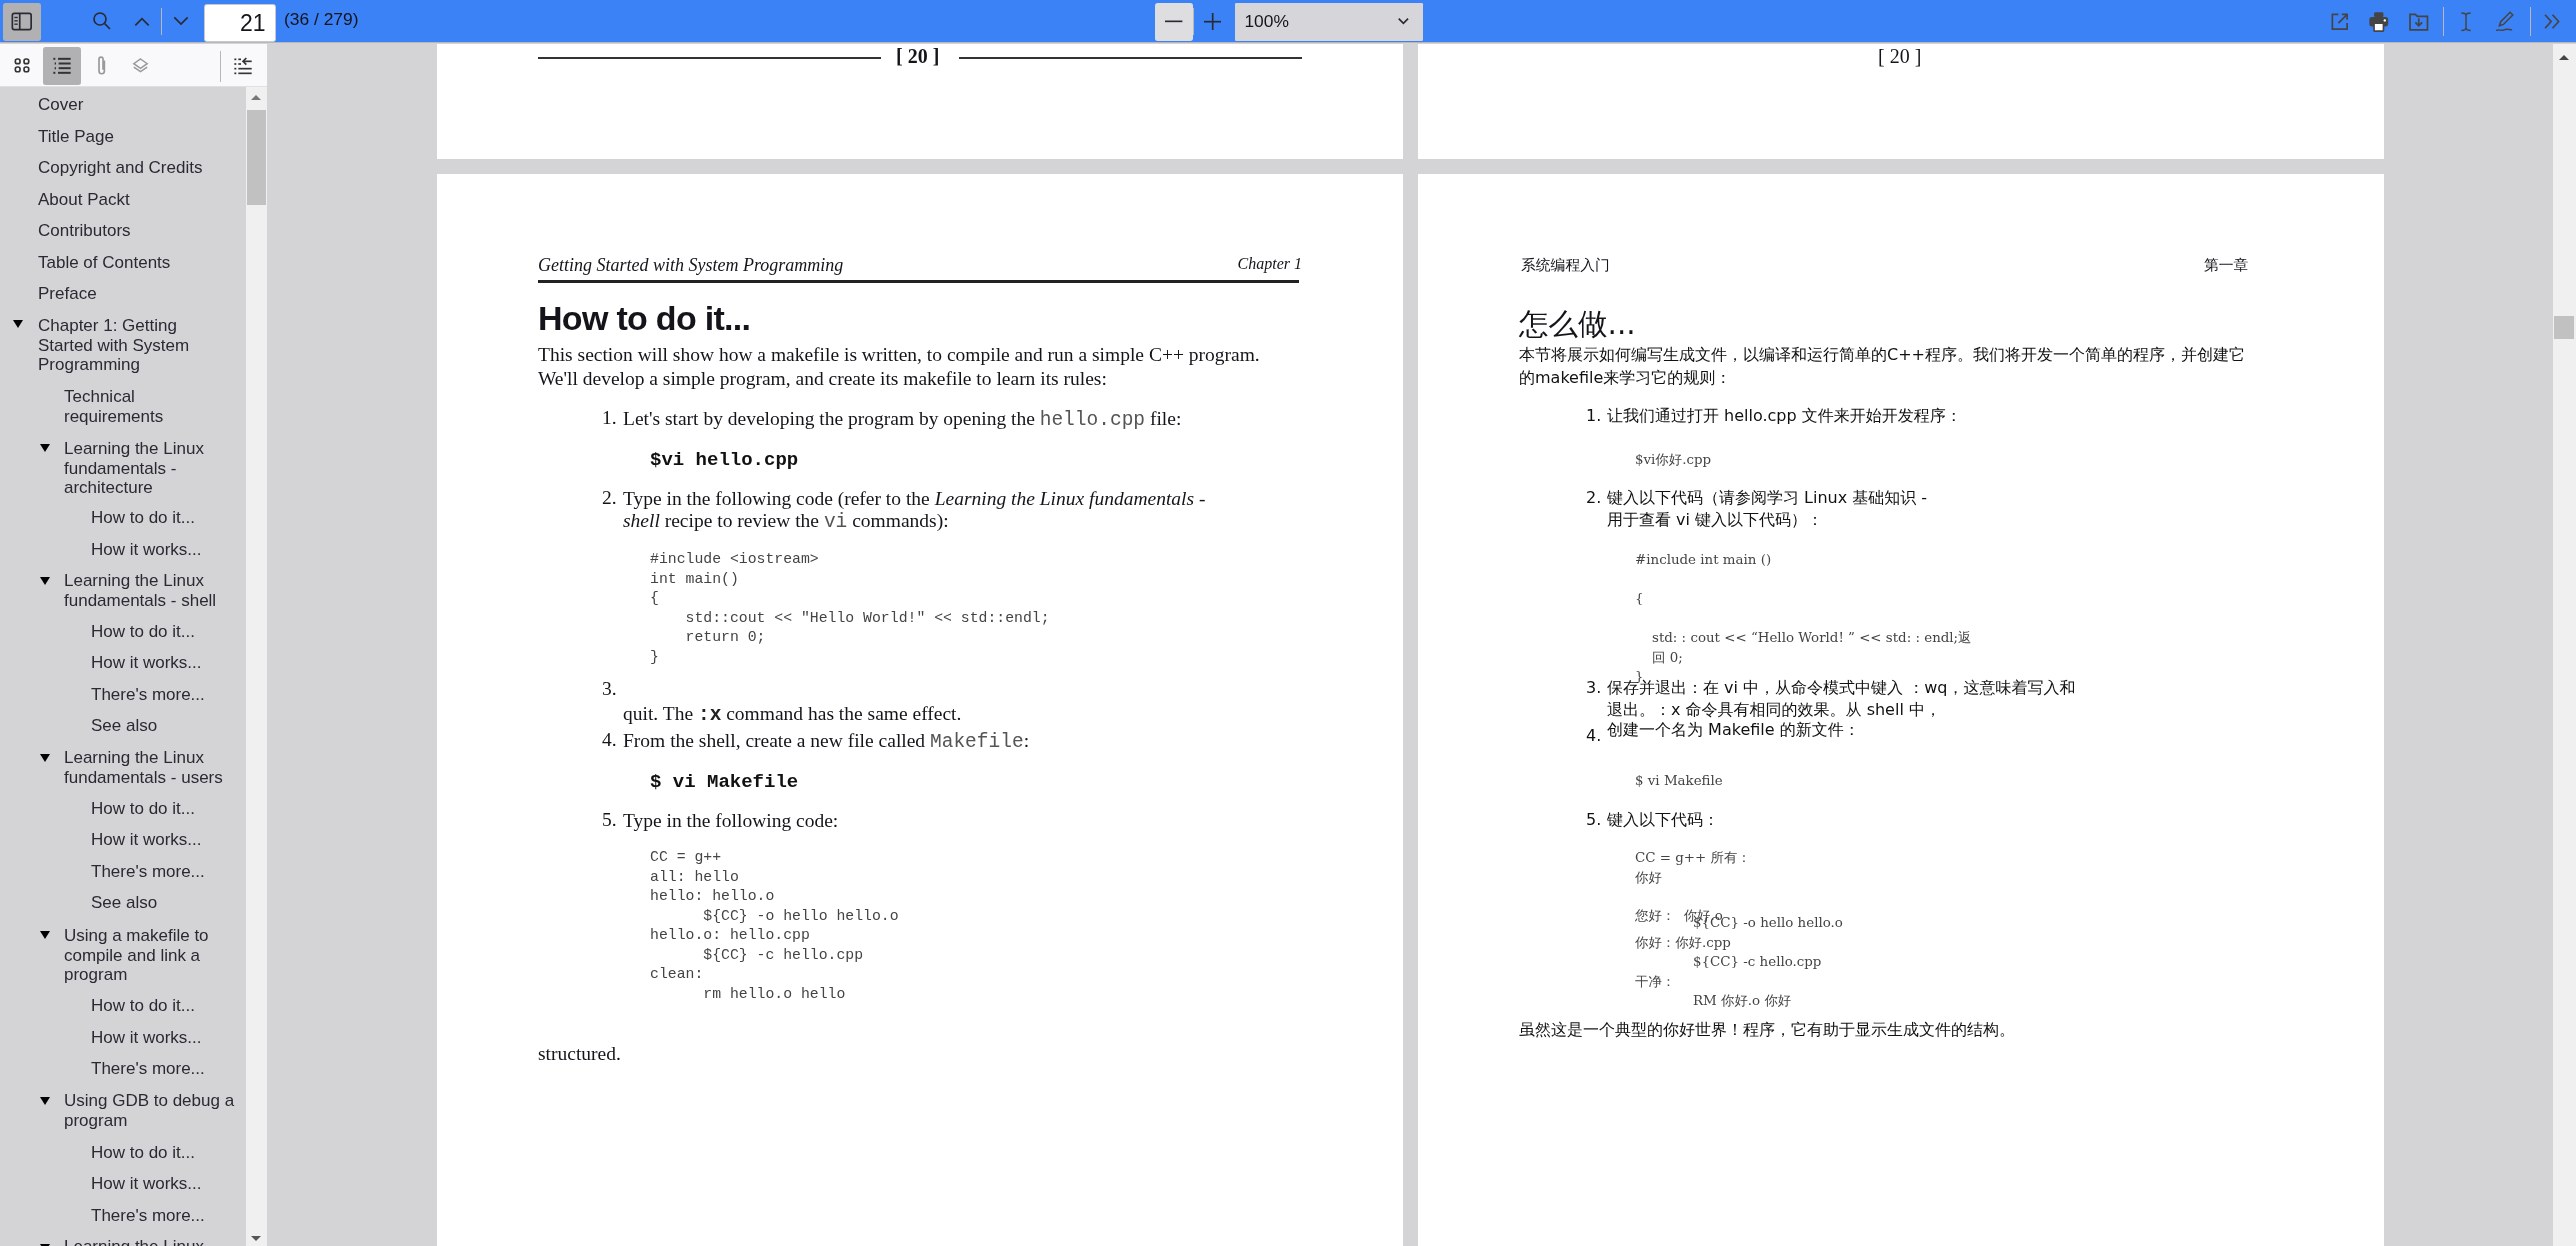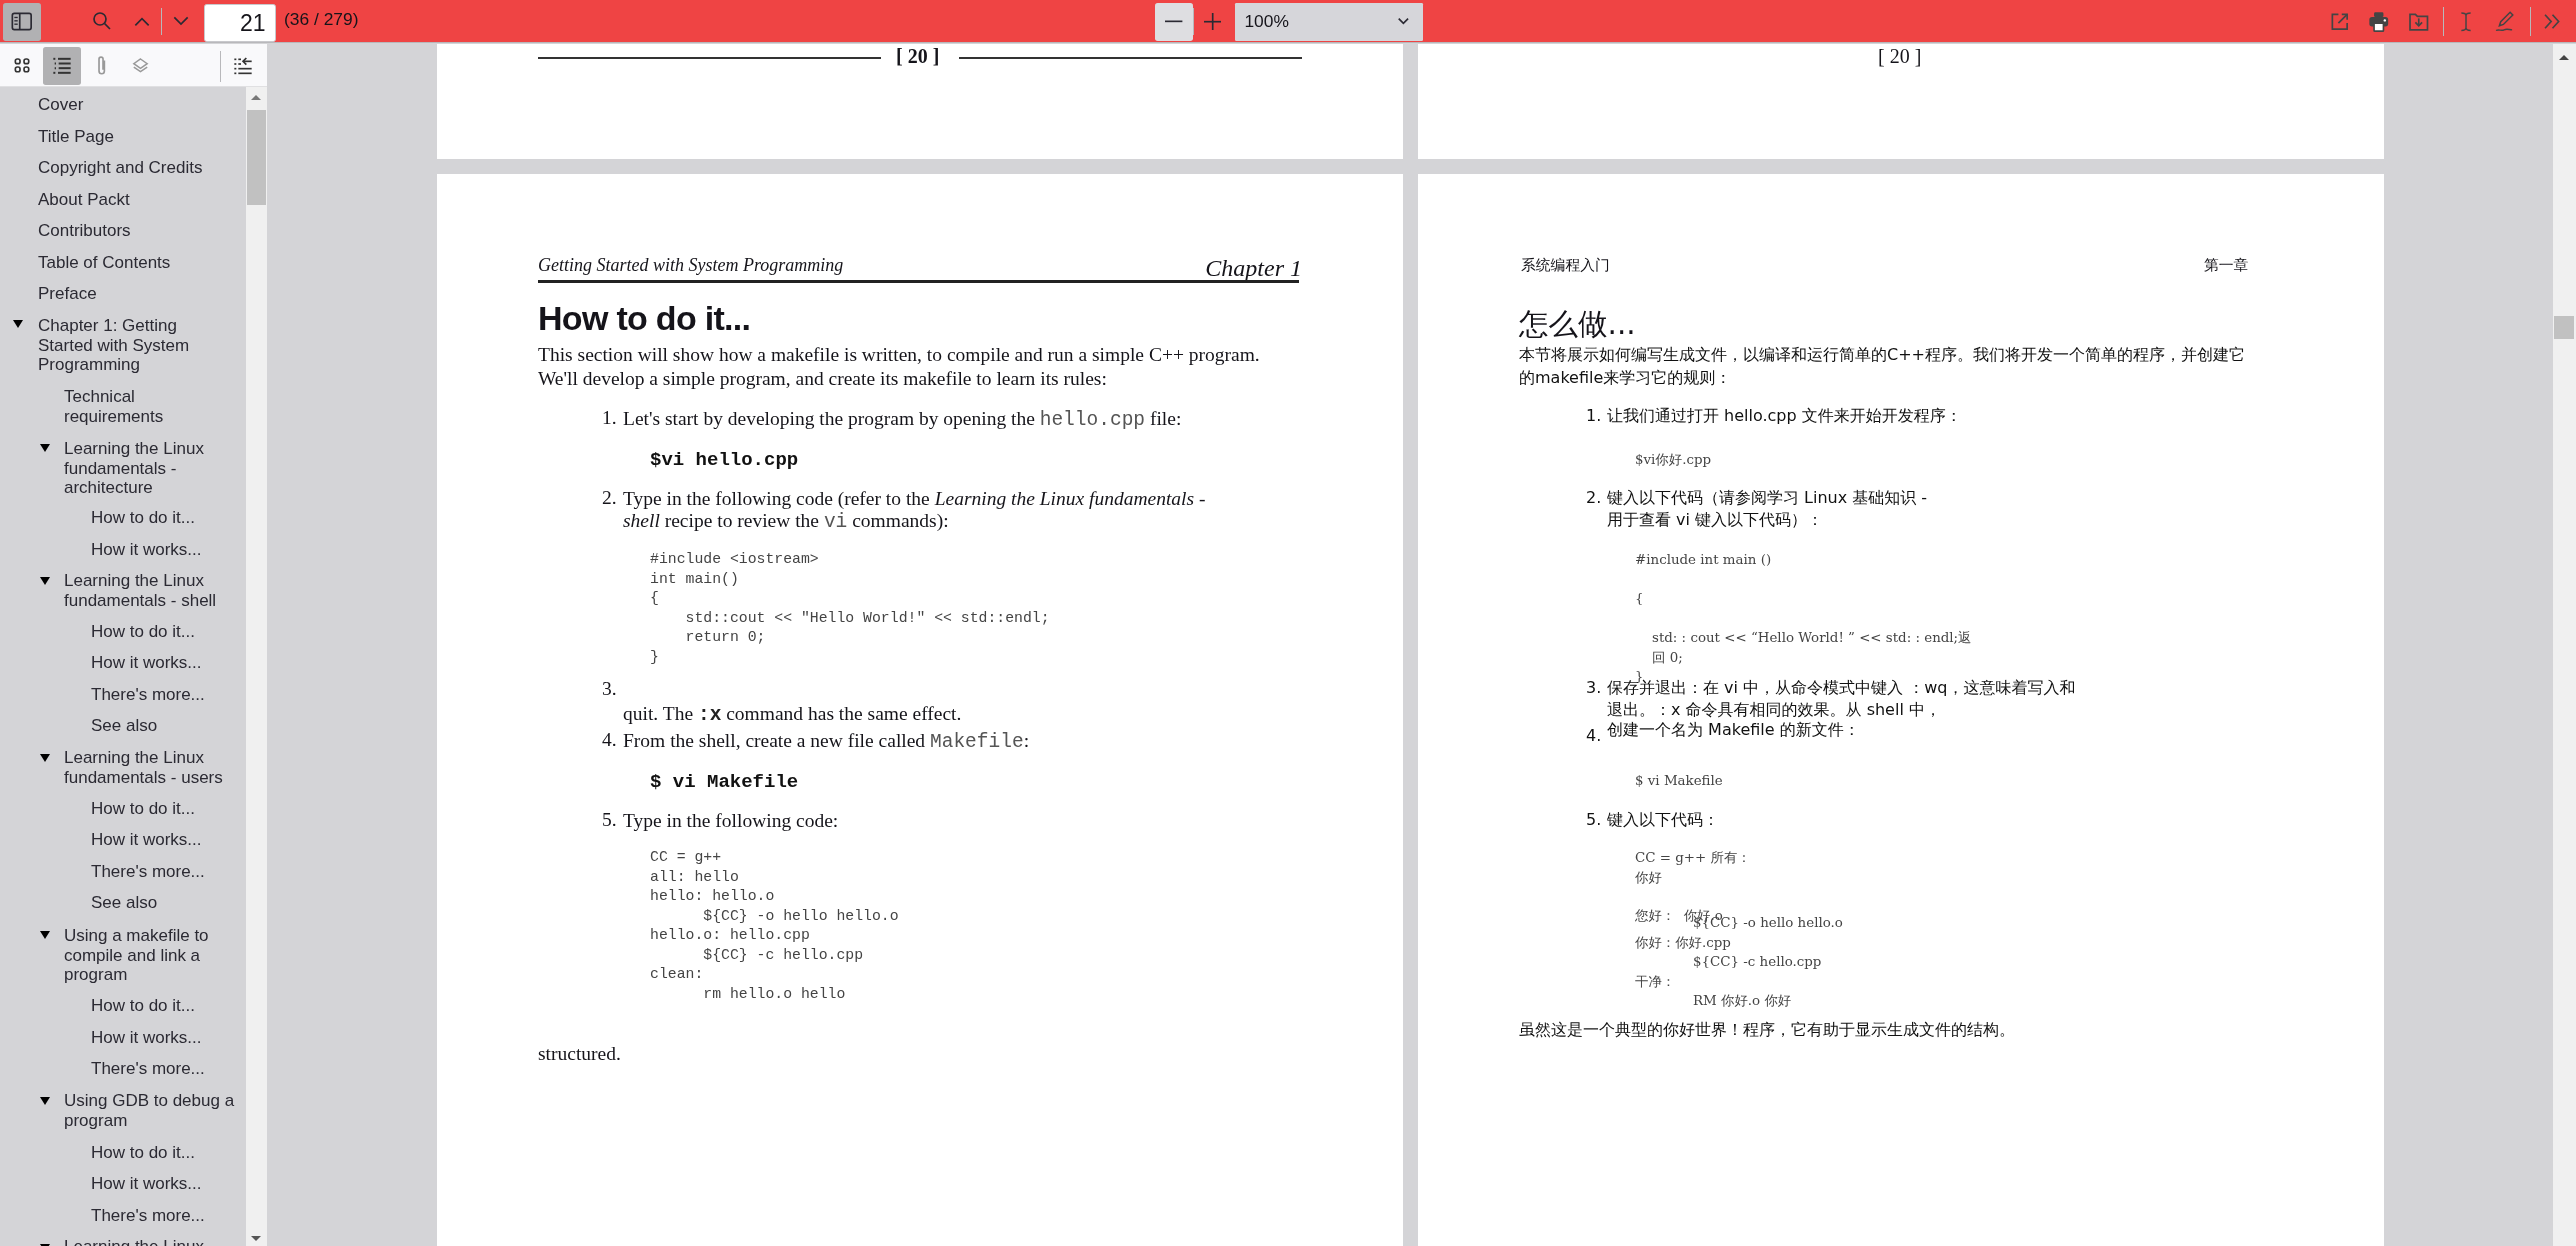--- a/index.html
+++ b/index.html
@@ -1,17 +1,17 @@
 <!DOCTYPE html>
 <html style="font-size:10.7px"><head>
 <meta charset="utf-8">
 <style>
 *{box-sizing:border-box;margin:0;padding:0}
 html,body{width:2576px;height:1246px;overflow:hidden;background:#d4d4d7;font-family:"Liberation Sans",sans-serif;color:#15141a}
-#toolbar{position:absolute;left:0;top:0;width:2576px;height:43px;background:#ef4444;border-bottom:1.3px solid #b8b8bb}
+#toolbar{position:absolute;left:0;top:0;width:2576px;height:43px;background:#3b82f6;border-bottom:1.3px solid #b8b8bb}
 .tb{position:absolute;display:flex;align-items:center;justify-content:center;color:#2b2a33}
 .tb svg{display:block}
 #sidebar-toggle{left:2.7px;top:2.7px;width:38px;height:38px;background:#b1b1b3;border-radius:2.7px}
 #find-btn{left:87px;top:6.7px;width:29.5px;height:29.5px}
 #prev-btn{left:127px;top:6.7px;width:29.5px;height:29.5px}
 #next-btn{left:166px;top:6.7px;width:29.5px;height:29.5px}
 .vsep{position:absolute;width:1.3px;background:#b8b8bb}
 #page-input{position:absolute;left:204px;top:4px;width:72px;height:38px;border:1.3px solid #c8c8cc;border-radius:2.7px;background:#fff;font-family:"Liberation Sans",sans-serif;font-size:23px;text-align:right;padding-right:9.4px;color:#15141a}
 #page-count{position:absolute;left:284px;top:9.4px;font-size:17.4px;color:#15141a}
 #zoom-out{left:1155px;top:2.7px;width:38px;height:38px;background:#dedee1;border-radius:2.7px}
@@ -49,21 +49,21 @@
 .page{position:absolute;background:#fff}
 #pg-top-l{left:170px;top:-6.7px;width:966px;height:122px}
 #pg-top-r{left:1151px;top:-6.7px;width:966px;height:122px}
 #pg-l{left:170px;top:130px;width:966px;height:1140px}
 #pg-r{left:1151px;top:130px;width:966px;height:1140px}
 
 .pnum-line{position:absolute;top:20px;height:2px;background:#333}
 .pnum{position:absolute;top:8px;font-family:"Liberation Serif",serif;font-weight:bold;font-size:20px}
 
 .hdr-l{position:absolute;left:101px;top:81px;font-family:"Liberation Serif",serif;font-style:italic;font-size:18px}
-.hdr-r{position:absolute;right:101px;top:81px;font-family:"Liberation Serif",serif;font-style:italic;font-size:24px}
+.hdr-r{position:absolute;right:101px;top:81px;font-family:"Liberation Serif",serif;font-style:italic;font-size:16px}
 .hdr-rule{position:absolute;left:101px;top:106px;width:761px;height:2.7px;background:#222}
 .h1{position:absolute;left:101px;font-family:"Liberation Sans",sans-serif;font-weight:bold;font-size:34px;letter-spacing:-0.7px}
 .serif{font-family:"Liberation Serif",serif;font-size:19.5px;line-height:23.5px;position:absolute}
 .mono{font-family:"Liberation Mono",monospace;color:#555}
 .code{position:absolute;font-family:"Liberation Mono",monospace;font-size:14.8px;line-height:19.5px;color:#444;white-space:pre}
 .codeb{position:absolute;font-family:"Liberation Mono",monospace;font-size:19px;font-weight:bold;color:#111;white-space:pre}
 .num{position:absolute;font-family:"Liberation Serif",serif;font-size:19.5px}
 .sans{font-family:"DejaVu Sans",sans-serif;font-size:16px;line-height:22px;position:absolute;color:#111}
 .cn-hdr{position:absolute;top:82px;font-family:"DejaVu Sans",sans-serif;font-size:14.8px}
 .cn-h1{position:absolute;left:101px;top:131px;font-family:"DejaVu Sans",sans-serif;font-size:29.5px}

